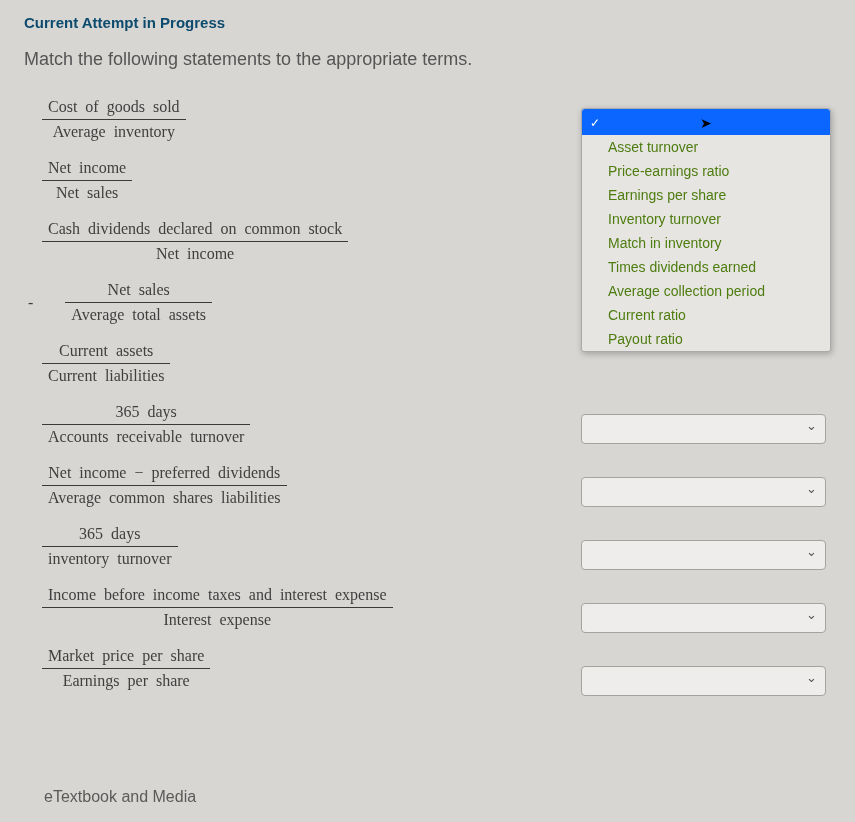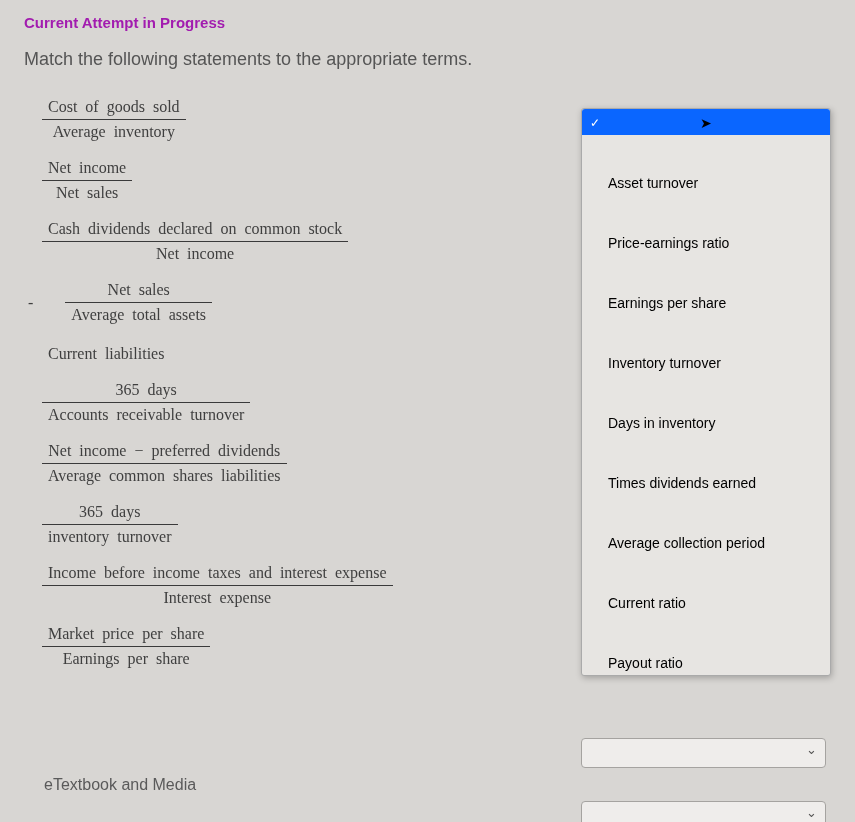--- a/index.html
+++ b/index.html
@@ -10,21 +10,21 @@
     font-family: Georgia, 'Times New Roman', serif;
     color: #3a3a3a;
     padding: 14px 24px 0 24px;
     position: relative;
     overflow: hidden;
   }
   .header-title {
     font-family: Arial, sans-serif;
     font-weight: bold;
     font-size: 15px;
-    color: #a21caf;
+    color: #0c4a6e;
     margin-bottom: 18px;
   }
   .instruction {
     font-family: Arial, sans-serif;
     font-size: 18px;
     color: #555;
     margin-bottom: 28px;
   }
   .content {
     display: flex;
@@ -78,23 +78,22 @@
   }
   .cursor {
     position: absolute;
     left: 118px;
     top: 6px;
     font-size: 14px;
     color: #000;
   }
   .dropdown-open .opt {
     padding: 4px 10px 4px 26px;
-    color: #000000;
+    color: #4d7c0f;
     cursor: default;
-    margin-top: 36px;
   }
   .select-closed {
     width: 245px;
     height: 30px;
     background: #efedeb;
     border: 1px solid #a5a3a0;
     border-radius: 4px;
     margin-bottom: 33px;
     position: relative;
     font-family: Arial, sans-serif;
@@ -102,21 +101,21 @@
   .select-closed::after {
     content: "⌄";
     position: absolute;
     right: 8px;
     top: 3px;
     font-size: 13px;
     color: #555;
   }
   .footer-link {
     position: absolute;
-    bottom: 28px;
+    bottom: 16px;
     left: 44px;
     font-family: Arial, sans-serif;
     font-size: 16px;
     color: #5a5a5a;
   }
   .prefix-dash {
     display: inline-block;
     vertical-align: middle;
     margin-right: 4px;
     color: #3f3f3f;
@@ -157,20 +156,21 @@
     <div class="formula-block" style="margin-left:-14px;">
       <span class="prefix-dash">-</span>
       <span class="frac" style="padding-left:24px;">
         <span class="num" style="text-align:center;">Net  sales</span>
         <span class="den">Average  total  assets</span>
       </span>
     </div>
 
     <div class="formula-block">
       <span class="frac">
+        <span class="num">Current  assets</span>
         <span class="den">Current  liabilities</span>
       </span>
     </div>
 
     <div class="formula-block">
       <span class="frac">
         <span class="num">365  days</span>
         <span class="den">Accounts  receivable  turnover</span>
       </span>
     </div>
@@ -209,21 +209,21 @@
 
     <div class="dropdown-open">
       <div class="selected">
         <span class="check">✓</span>
         <span class="cursor">➤</span>
       </div>
       <div class="opt">Asset turnover</div>
       <div class="opt">Price-earnings ratio</div>
       <div class="opt">Earnings per share</div>
       <div class="opt">Inventory turnover</div>
-      <div class="opt">Days in inventory</div>
+      <div class="opt">Match in inventory</div>
       <div class="opt">Times dividends earned</div>
       <div class="opt">Average collection period</div>
       <div class="opt">Current ratio</div>
       <div class="opt">Payout ratio</div>
     </div>
 
     <div class="select-closed"></div>
     <div class="select-closed"></div>
     <div class="select-closed"></div>
     <div class="select-closed"></div>

